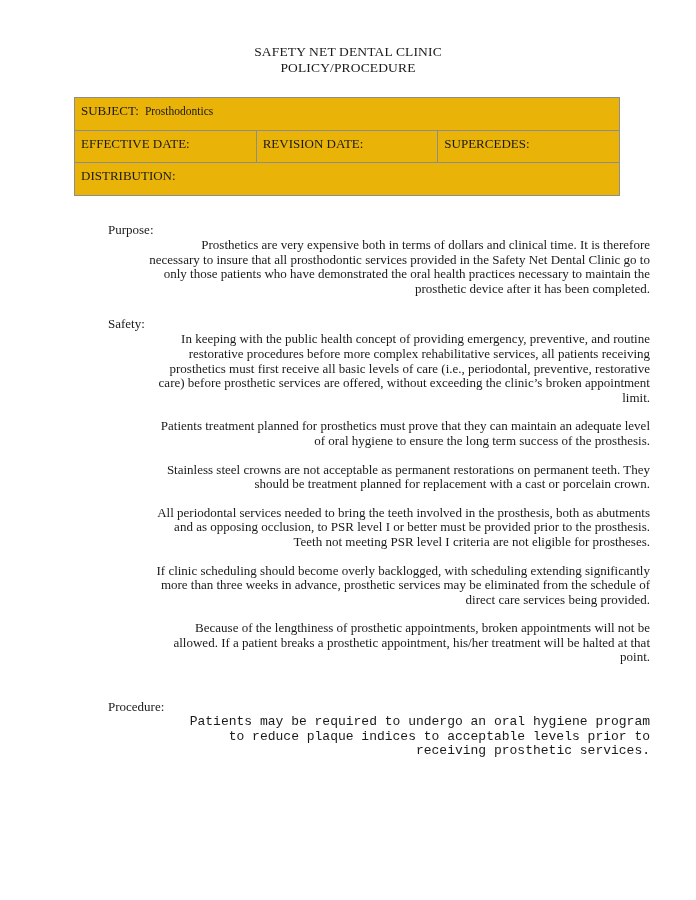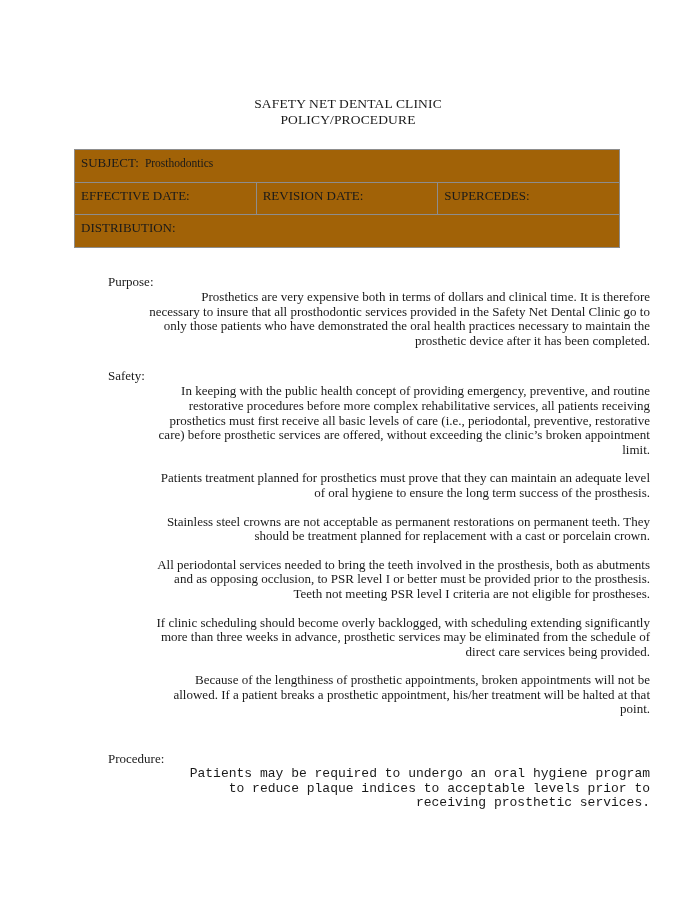--- a/index.html
+++ b/index.html
@@ -23,42 +23,42 @@
     height: 900px;
     box-sizing: border-box;
   }
 
   
   .doc-title {
     text-align: center;
     font-size: 13.5px;
     line-height: 16px;
     letter-spacing: 0.15px;
-    padding-top: 96px;
+    padding-top: 44px;
   }
   .doc-title .line {
     display: block;
     white-space: nowrap;
   }
 
   
   .header-table {
     margin: 21px 0 0 74px;
     width: 546px;
     border-collapse: collapse;
     table-layout: fixed;
   }
   .header-table td {
     border: 1px solid #8d8d8d;
     vertical-align: top;
     padding: 5px 0 0 6px;
     font-size: 13px;
     line-height: 15px;
     height: 26px;
-    background: #a16207;
+    background: #eab308;
   }
   .header-table td.tall {
     height: 27px;
   }
   .cell-label {
     white-space: nowrap;
   }
   .subject-value {
     font-size: 11.5px;
     padding-left: 6px;

